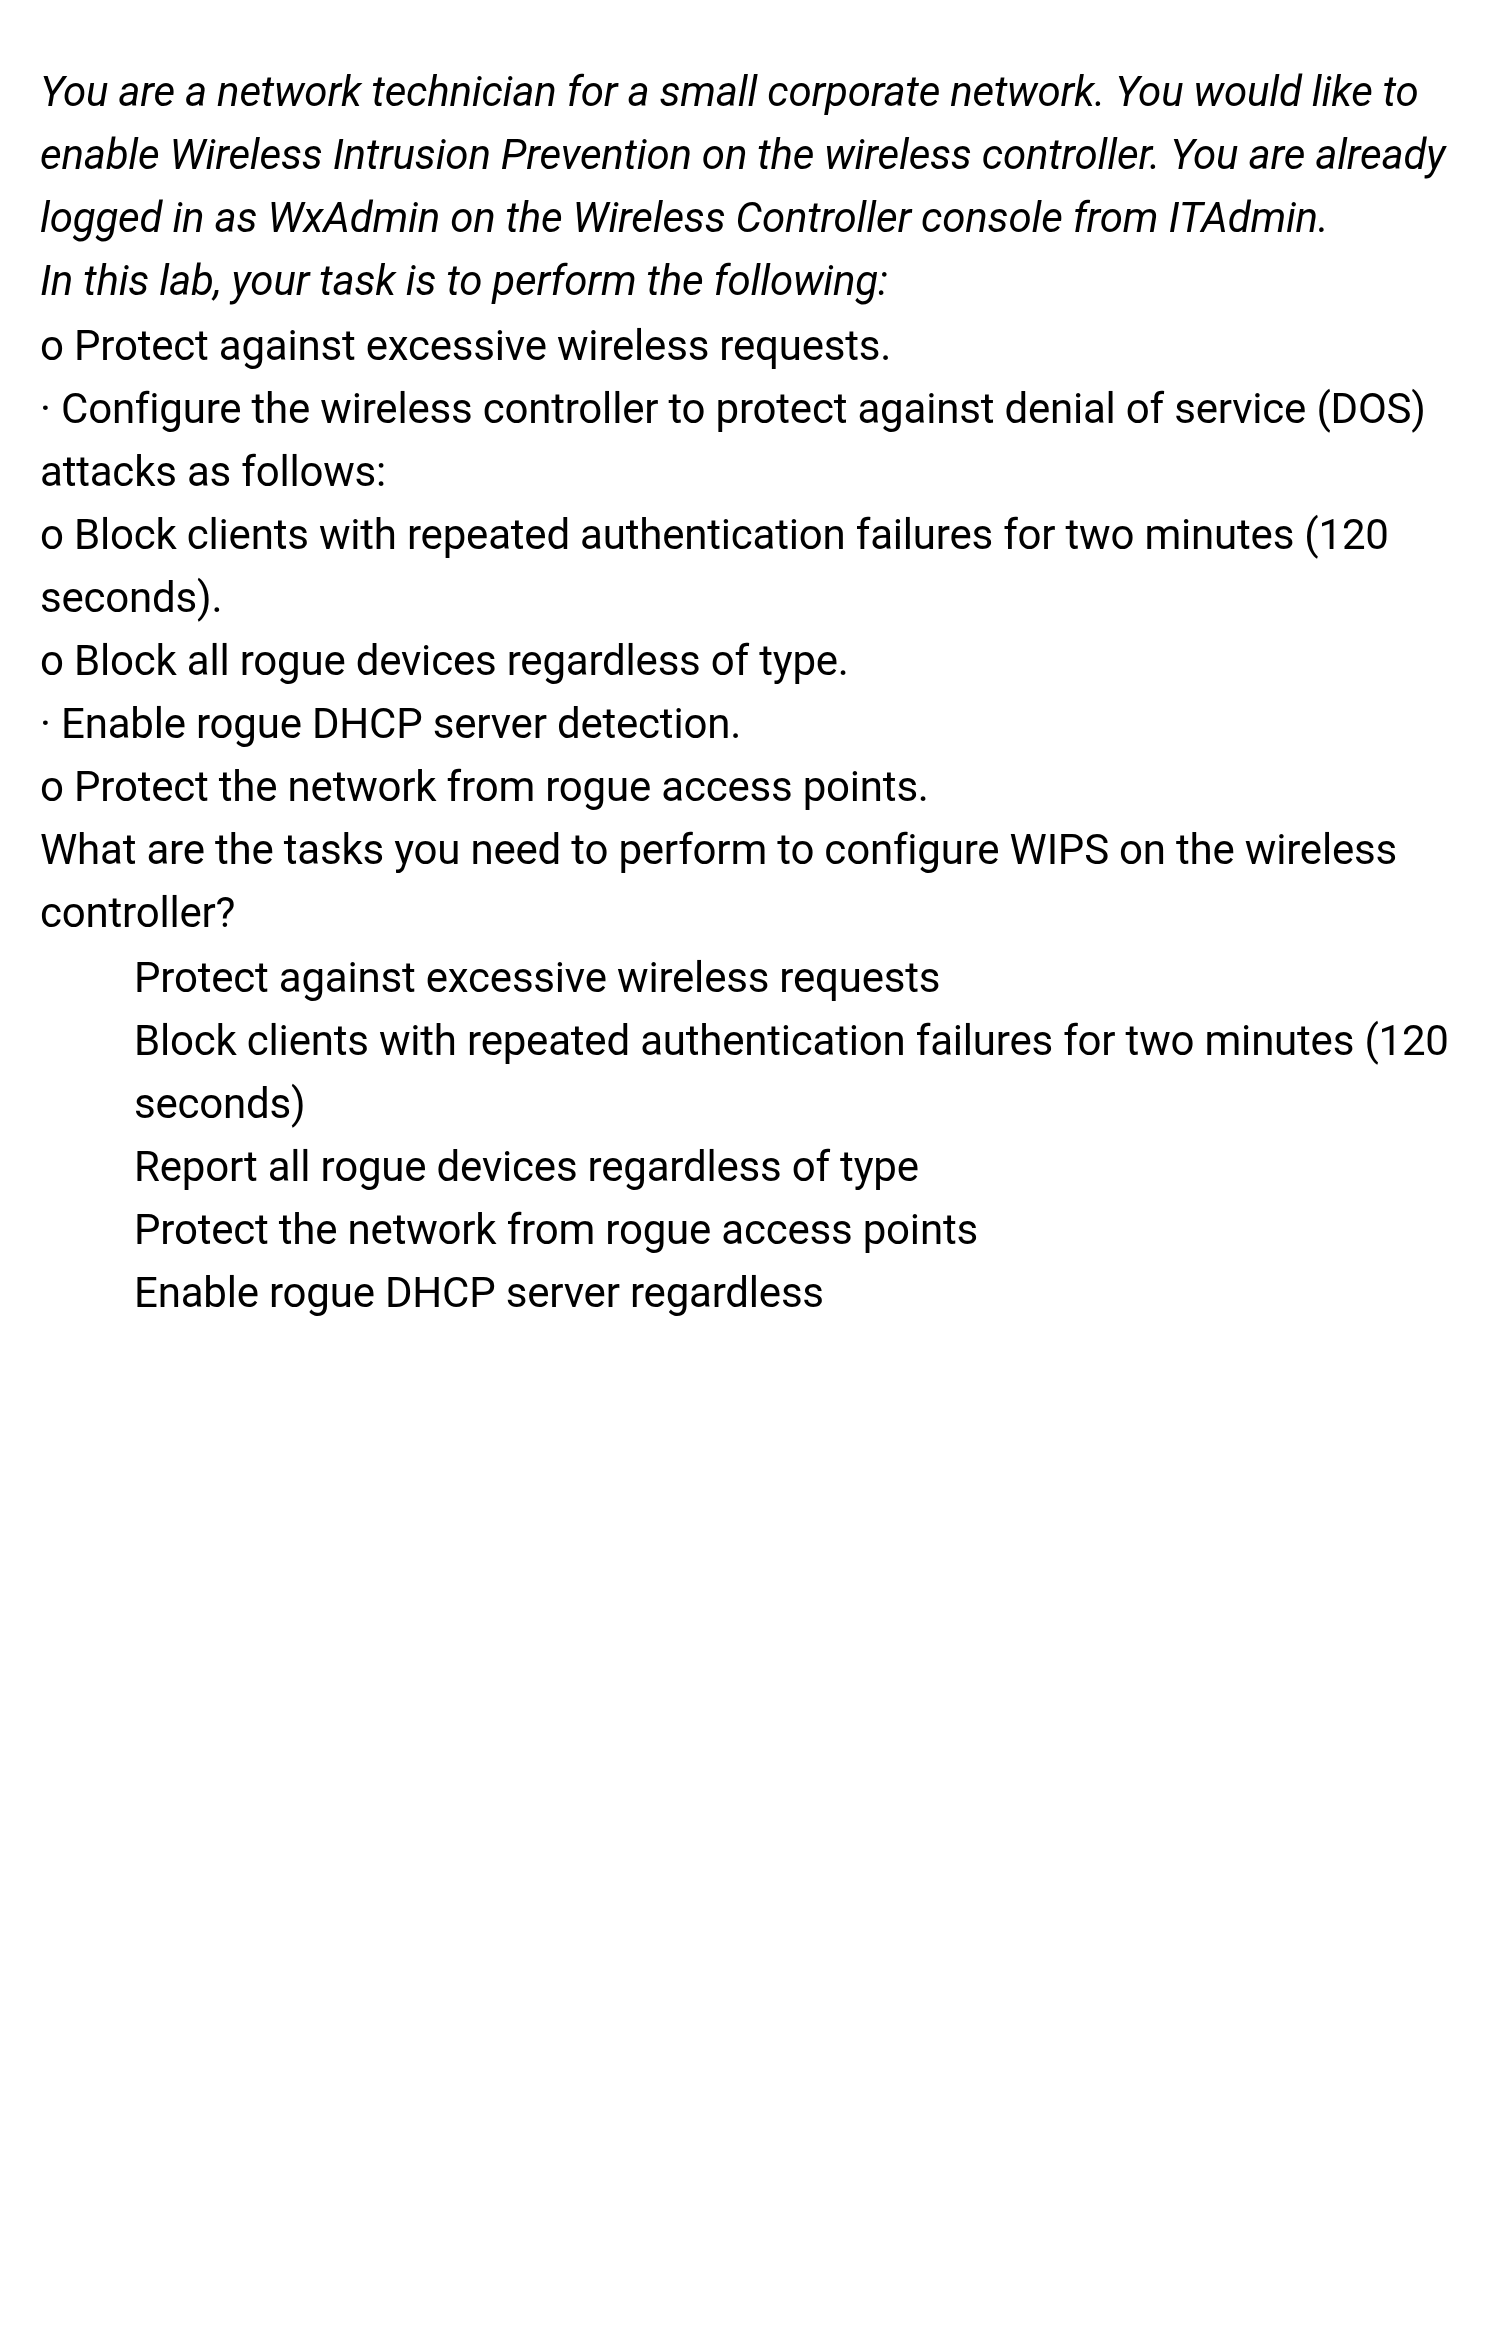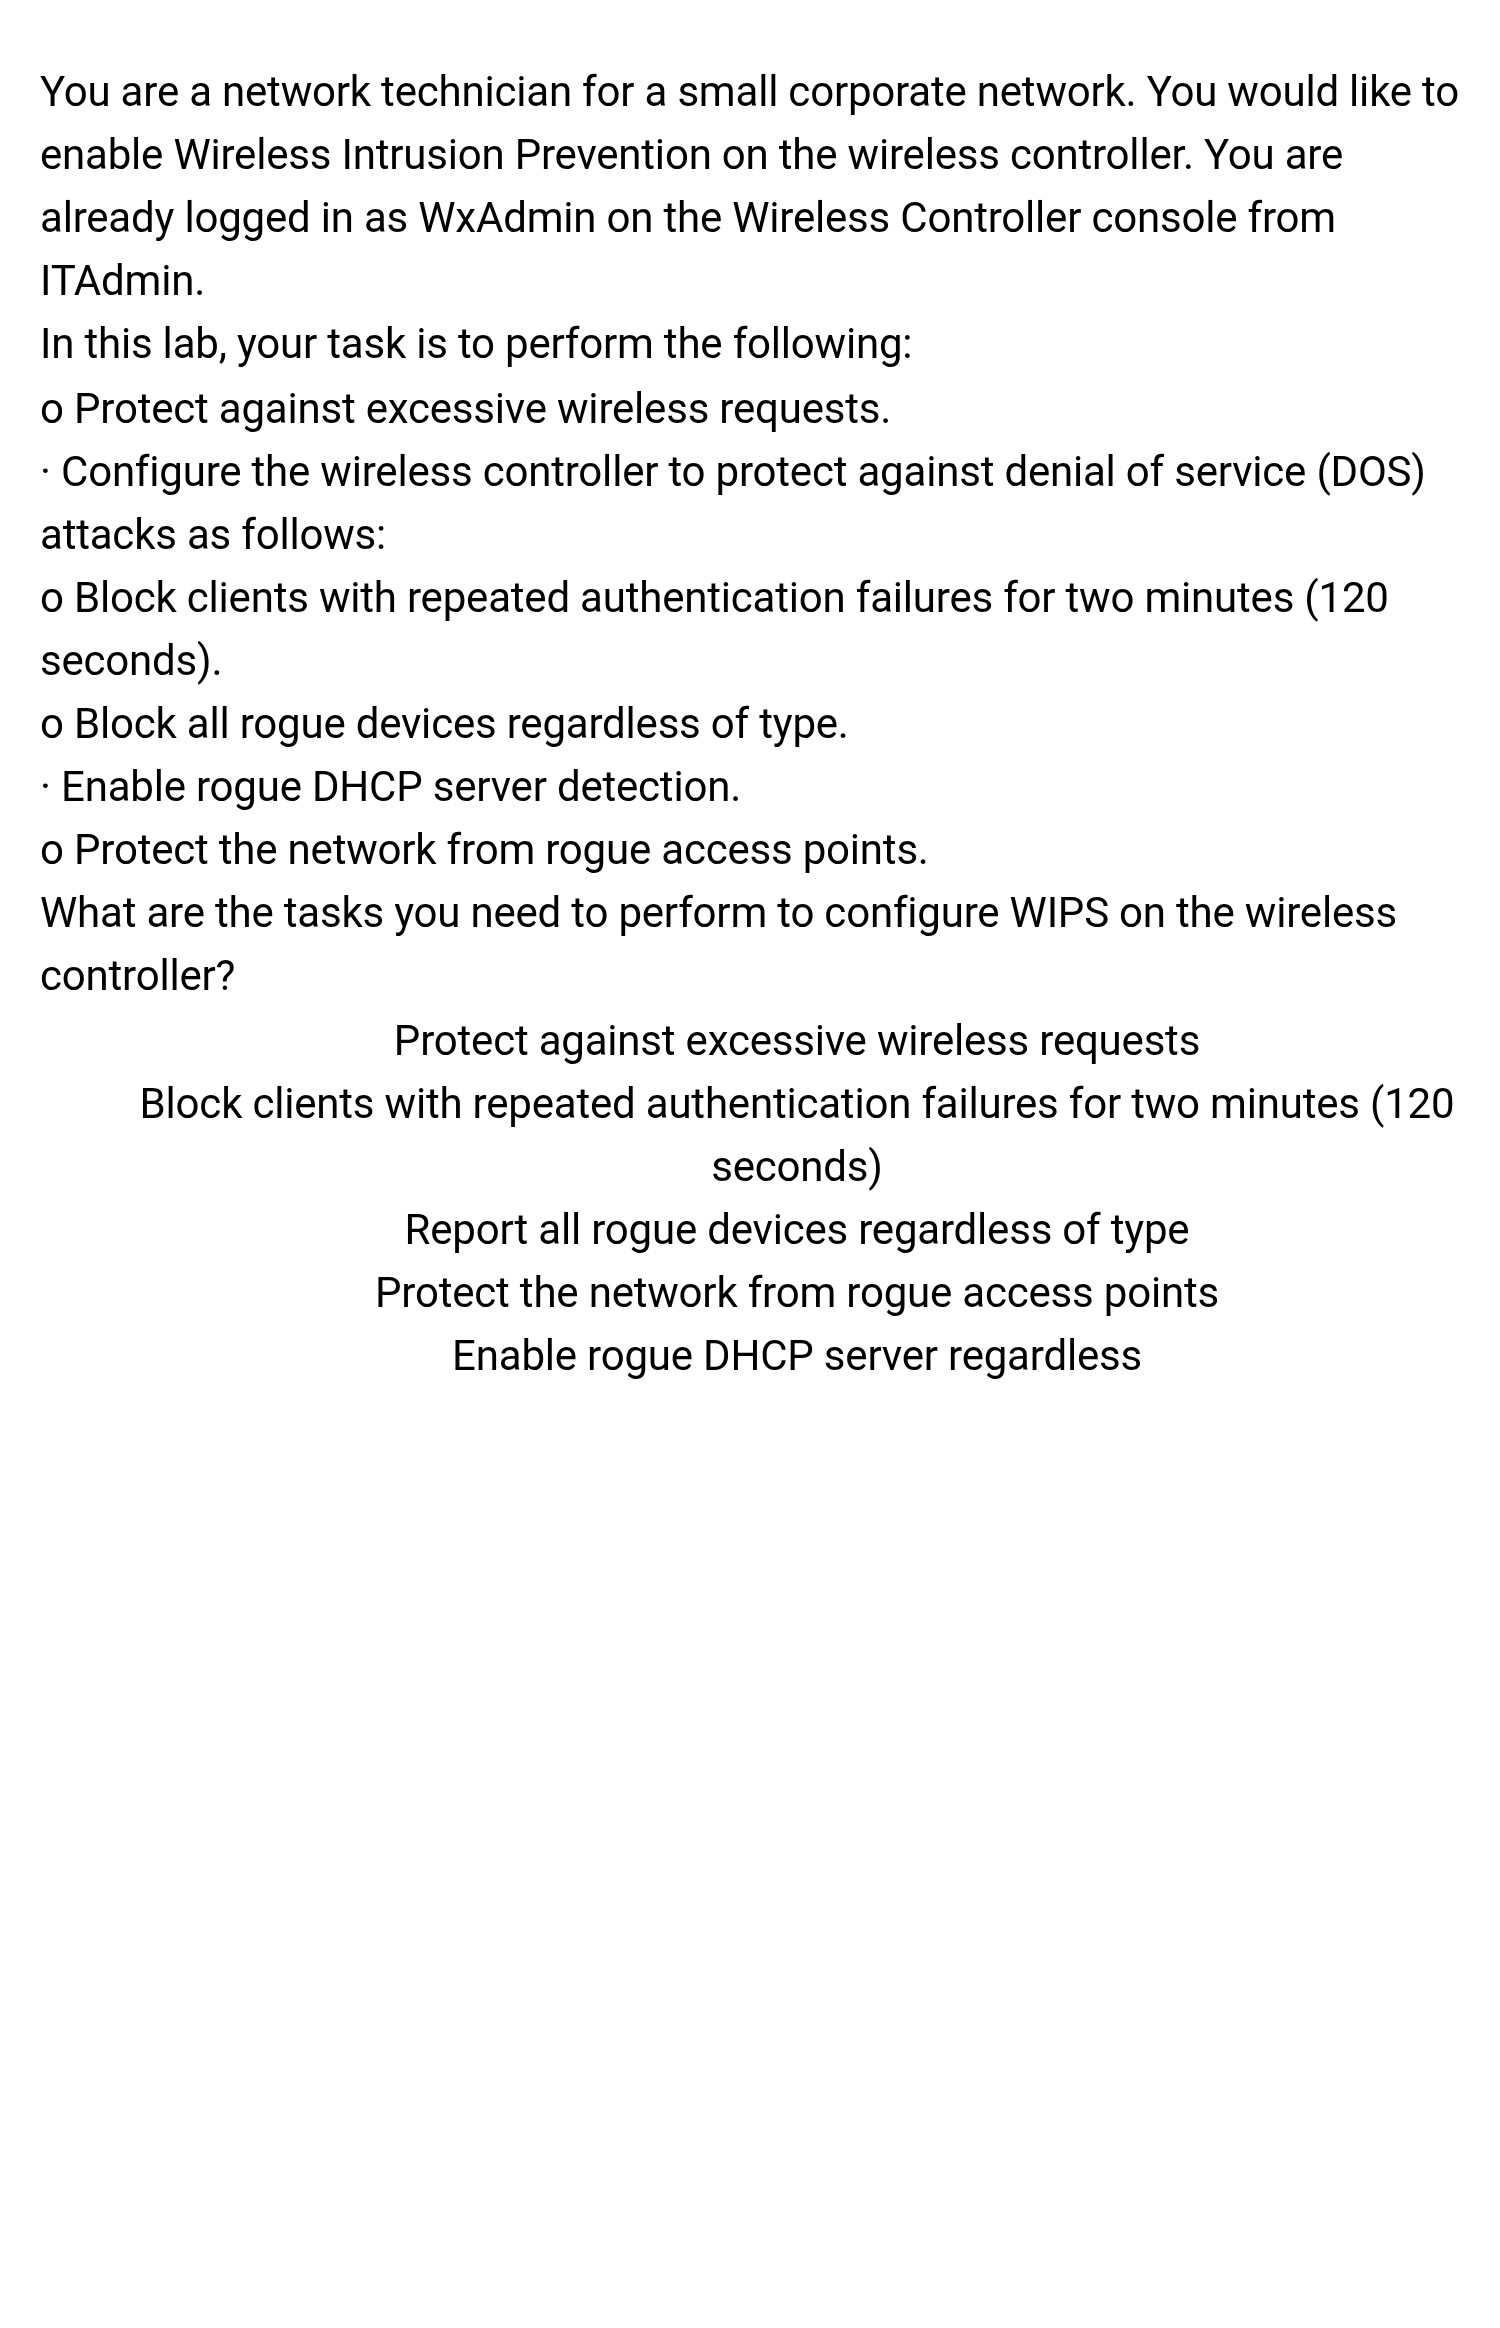--- a/index.html
+++ b/index.html
@@ -12,34 +12,34 @@
       background: #ffffff;
       width: 1500px;
       padding: 60px 40px 60px 40px;
       color: #000000;
       font-size: 42px;
       line-height: 1.5;
       letter-spacing: -0.2px;
     }
     .scenario-block {
       margin-bottom: 1px;
+      font-style: italic;
     }
     .list-block {
       margin-top: 2px;
     }
     .list-item {
       display: block;
     }
     .answer-block {
       padding-left: 94px;
       margin-top: 2px;
     }
     .answer-item {
       display: block;
-      text-align: center;
     }
   </style>
 </head>
 <body>
 
 <div class="scenario-block">
   <span>You are a network technician for a small corporate network. You would like to enable Wireless Intrusion Prevention on the wireless controller. You are already logged in as WxAdmin on the Wireless Controller console from ITAdmin.</span><br>
   <span>In this lab, your task is to perform the following:</span>
 </div>
 

